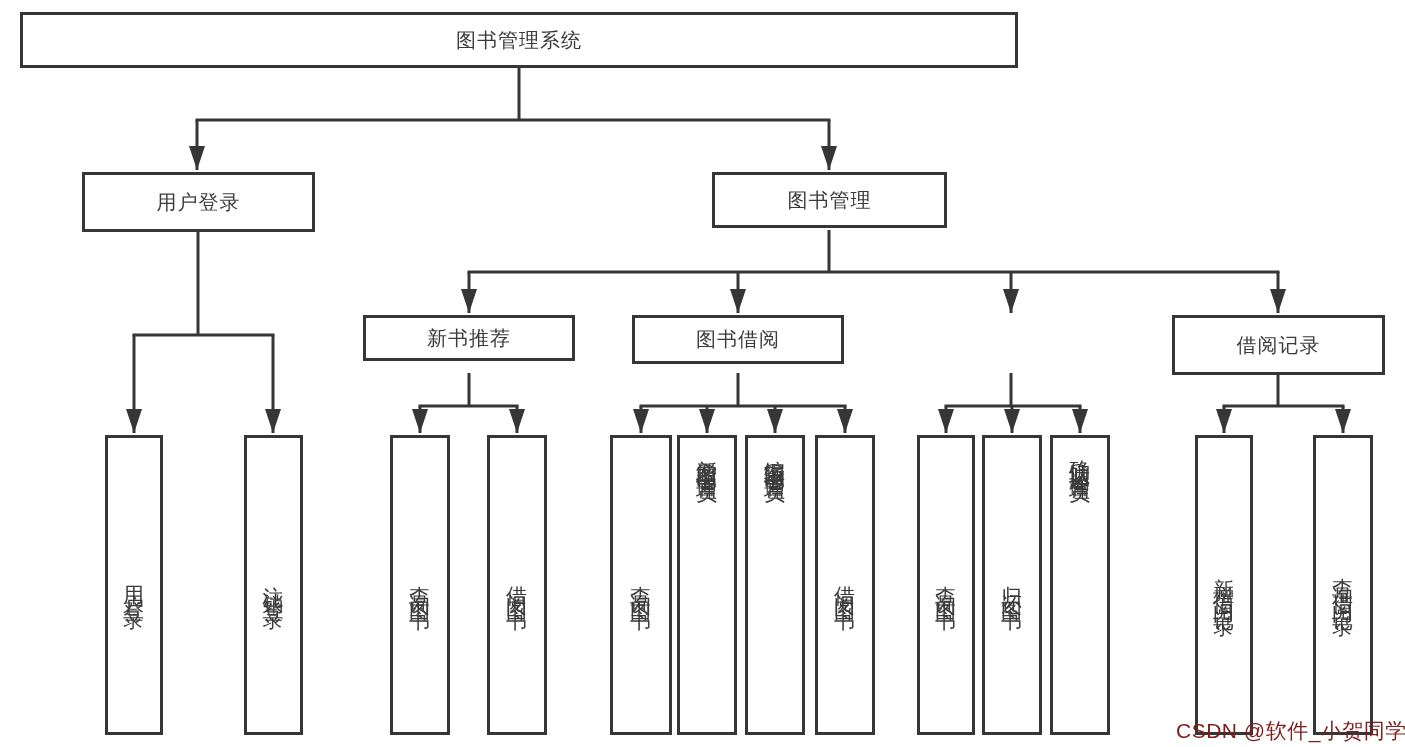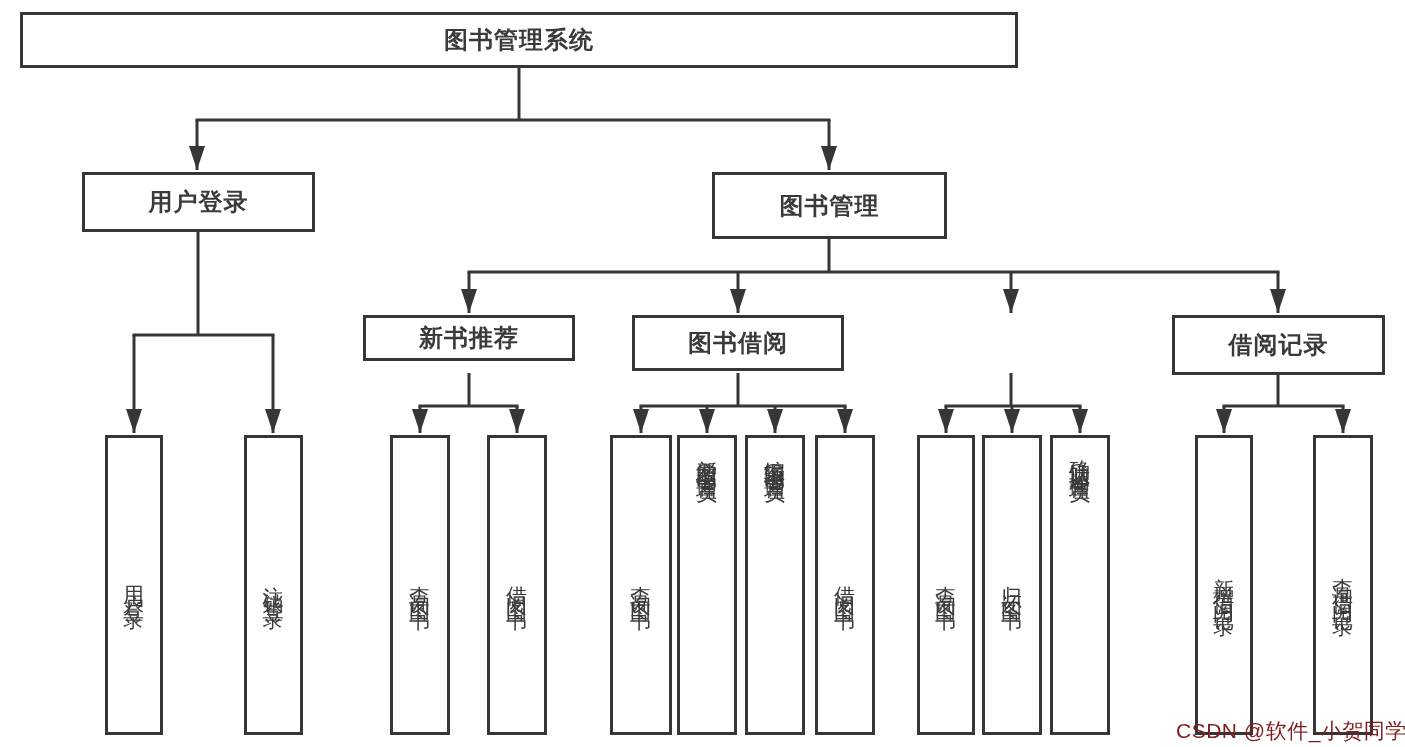--- a/index.html
+++ b/index.html
@@ -14,24 +14,23 @@
   .box{
     position:absolute;
     box-sizing:border-box;
     border:3px solid #363636;
     background:#ffffff;
     display:flex;align-items:center;justify-content:center;
     color:#3a3a3a;
     z-index:1;
   }
   .box.h .lbl{
-    font-size:24px;
+    font-size:20px;
     letter-spacing:1px;
     white-space:nowrap;
-    font-weight:bold;
   }
   .box.v .vlbl{
     writing-mode:vertical-rl;
     text-orientation:mixed;
     font-size:21px;
     letter-spacing:0.38em;
     line-height:1;
   }
   .box.v .vlbl.long{letter-spacing:0.16em;}
   .box.v.top{align-items:flex-start;padding-top:5px;}
@@ -93,28 +92,28 @@
     </g>
   </svg>
 
   <div class="box h" style="left:20px;top:12px;width:998px;height:56px">
     <span class="lbl">图书管理系统</span>
   </div>
 
   <div class="box h" style="left:82px;top:172px;width:233px;height:60px">
     <span class="lbl">用户登录</span>
   </div>
-  <div class="box h" style="left:712px;top:172px;width:235px;height:67px">
+  <div class="box h" style="left:712px;top:172px;width:235px;height:56px">
     <span class="lbl">图书管理</span>
   </div>
 
   <div class="box h" style="left:363px;top:315px;width:212px;height:46px">
     <span class="lbl">新书推荐</span>
   </div>
-  <div class="box h" style="left:632px;top:315px;width:212px;height:56px">
+  <div class="box h" style="left:632px;top:315px;width:212px;height:49px">
     <span class="lbl">图书借阅</span>
   </div>
   <div class="box h" style="left:1172px;top:315px;width:213px;height:60px">
     <span class="lbl">借阅记录</span>
   </div>
 
   <div class="box v" style="left:105px;top:435px;width:58px;height:300px">
     <span class="vlbl">用户登录</span>
   </div>
   <div class="box v" style="left:244px;top:435px;width:59px;height:300px">

